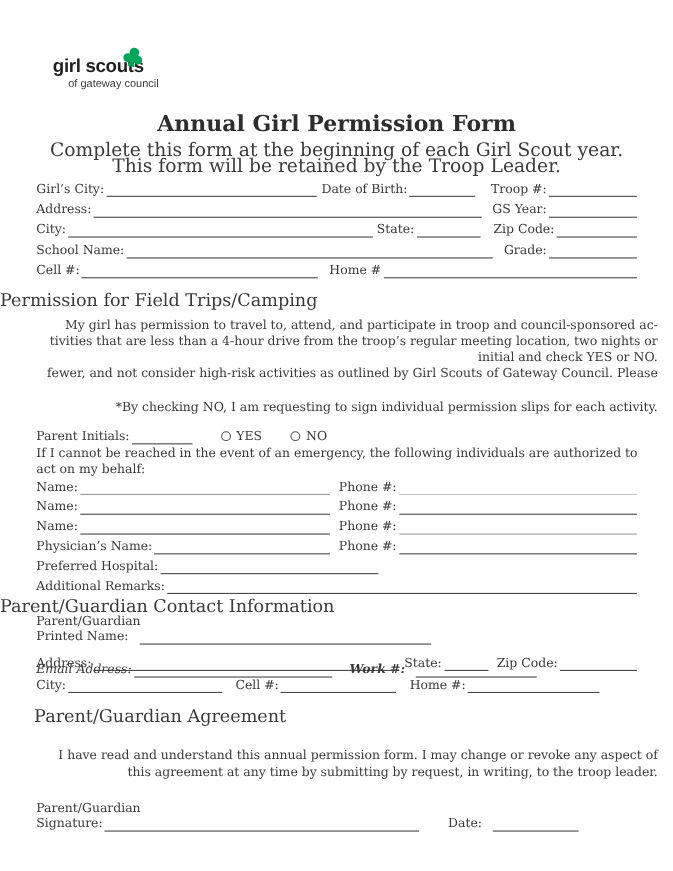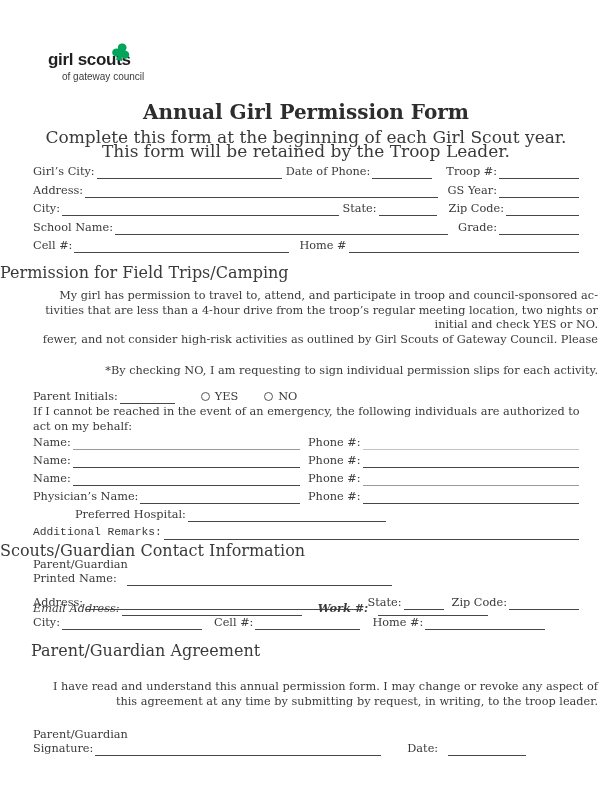--- a/index.html
+++ b/index.html
@@ -59,21 +59,21 @@
     <div class="logo-tag">of gateway council</div>
   </div>
 
   <div class="title">Annual Girl Permission Form</div>
   <div class="subtitle sub1">Complete this form at the beginning of each Girl Scout year.</div>
   <div class="subtitle sub2">This form will be retained by the Troop Leader.</div>
 
   <div class="row" style="top:163px;">
     <span class="lbl">Girl’s City:</span>
     <span class="line fill"></span>
-    <span class="lbl" style="padding-left:4px;">Date of Phone:</span>
+    <span class="lbl" style="padding-left:4px;">Date of Birth:</span>
     <span class="line w60"></span>
     <span class="sp14"></span>
     <span class="lbl">Troop #:</span>
     <span class="line w80"></span>
   </div>
 
   <div class="row" style="top:182px;">
     <span class="lbl">Address:</span>
     <span class="line fill"></span>
     <span class="sp10"></span>
@@ -170,31 +170,31 @@
   <div class="row" style="top:488px;">
     <span class="col1">
       <span class="lbl">Physician’s Name:</span>
       <span class="line fill"></span>
     </span>
     <span class="sp8"></span>
     <span class="lbl">Phone #:</span>
     <span class="line fill"></span>
   </div>
 
-  <div class="row" style="top:506px;margin-left:42px;">
+  <div class="row" style="top:506px;">
     <span class="lbl">Preferred Hospital:</span>
     <span class="line w198"></span>
   </div>
 
-  <div class="row" style="top:524px;font-family:Liberation Mono, monospace;">
+  <div class="row" style="top:524px;">
     <span class="lbl">Additional Remarks:</span>
     <span class="line fill"></span>
   </div>
 
-  <div class="sec-head" style="top:541px;">Scouts/Guardian Contact Information</div>
+  <div class="sec-head" style="top:541px;">Parent/Guardian Contact Information</div>
 
   <div class="static-lbl" style="top:557px;">Parent/Guardian</div>
 
   <div class="row" style="top:570px;">
     <span class="lbl">Printed Name:</span>
     <span class="sp8"></span>
     <span class="line w265"></span>
   </div>
 
   <div class="row" style="top:594px;">

